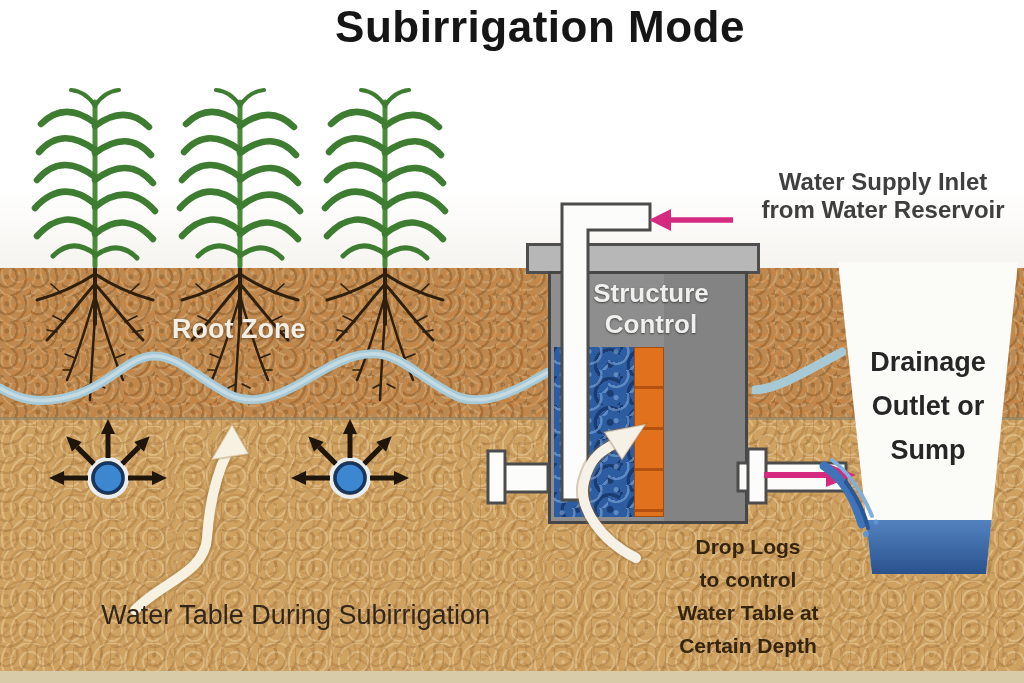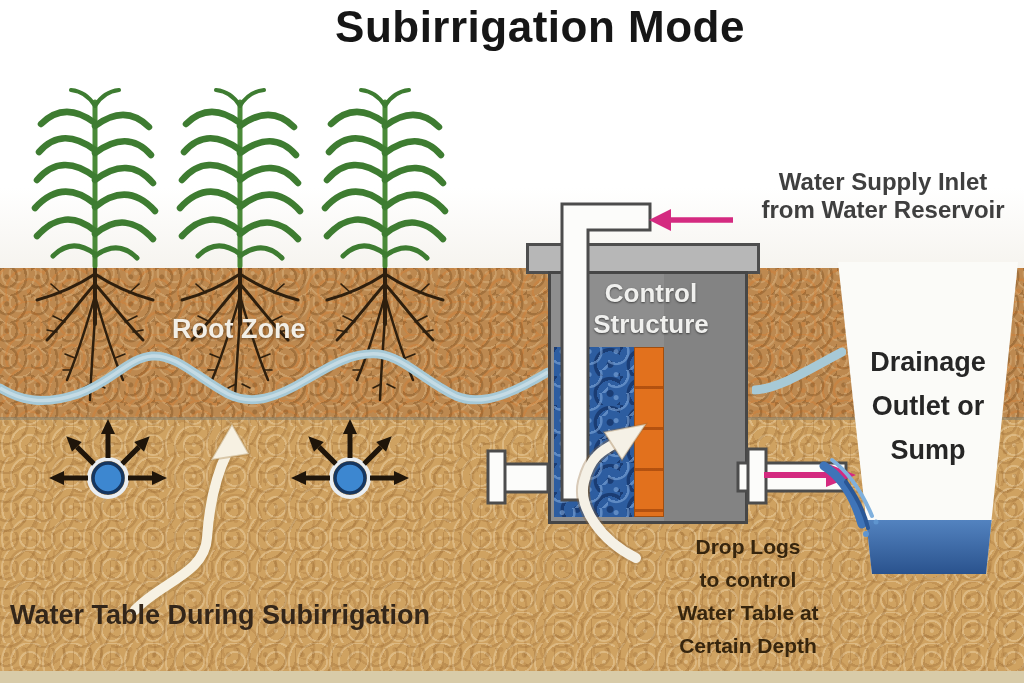--- a/index.html
+++ b/index.html
@@ -24,21 +24,21 @@
       repeating-radial-gradient(circle at 68% 71%, rgba(214,124,48,.35) 0 2px, transparent 3px 11px),
       repeating-radial-gradient(circle at 48% 18%, rgba(255,232,190,.22) 0 1.5px, transparent 2.5px 8px);
     background-size:31px 27px,43px 33px,39px 29px;}
   .subsoil-line{left:0;top:417px;width:1024px;height:3px;background:rgba(130,122,104,.55);}
   .bottom-strip{left:0;top:671px;width:1024px;height:12px;background:#d8cba8;}
   
   .title{left:56px;top:2px;width:968px;text-align:center;font-size:44px;font-weight:bold;
     color:#161616;letter-spacing:.5px;}
   .rootzone-label{left:172px;top:314px;font-size:27px;font-weight:bold;color:#f3efe6;
     text-shadow:0 1px 3px rgba(70,45,20,.65);}
-  .watertable-label{left:10px;top:600px;width:480px;font-size:27px;font-weight:bold;color:#33261a;}
+  .watertable-label{left:10px;top:600px;width:480px;font-size:27px;font-weight:normal;color:#33261a;text-align:right;}
   .cs-label{left:556px;top:278px;width:190px;text-align:center;font-size:26px;font-weight:bold;
     line-height:31px;color:#f0f0ee;text-shadow:0 1px 2px rgba(40,40,40,.75);}
   .cs-label span,.multi span{display:block;}
   .supply-label{left:742px;top:168px;width:282px;text-align:center;font-size:24px;
     font-weight:bold;line-height:28px;color:#3f3f3f;}
   .drainage-label{left:848px;top:340px;width:160px;text-align:center;font-size:27px;
     font-weight:bold;line-height:44px;color:#262626;}
   .droplogs-label{left:650px;top:530px;width:196px;text-align:center;font-size:21px;
     font-weight:bold;line-height:33px;color:#36250e;}
   
@@ -182,22 +182,22 @@
   <div class="abs trench">
     <div class="sump-water"></div>
   </div>
 
   <div class="abs cs-lid"></div>
   <div class="abs cs-body"></div>
   <div class="abs cs-chamber"></div>
   <div class="abs cs-water"></div>
   <div class="abs cs-logs"></div>
   <div class="abs cs-label">
+    <span>Structure</span>
     <span>Control</span>
-    <span>Structure</span>
   </div>
 
   <svg class="abs" style="left:558px;top:194px" width="96" height="312">
     <path d="M4 10 H 92 V 36 H 30 V 306 H 4 Z" fill="#fcfcfa" stroke="#4c4c4c" stroke-width="3"></path>
   </svg>
   <svg class="abs" style="left:645px;top:206px" width="92" height="28">
     <line x1="26" y1="14" x2="88" y2="14" stroke="#d42a80" stroke-width="5.5"></line>
     <polygon points="26,3 26,25 4,14" fill="#d42a80"></polygon>
   </svg>
   <div class="abs supply-label multi">

